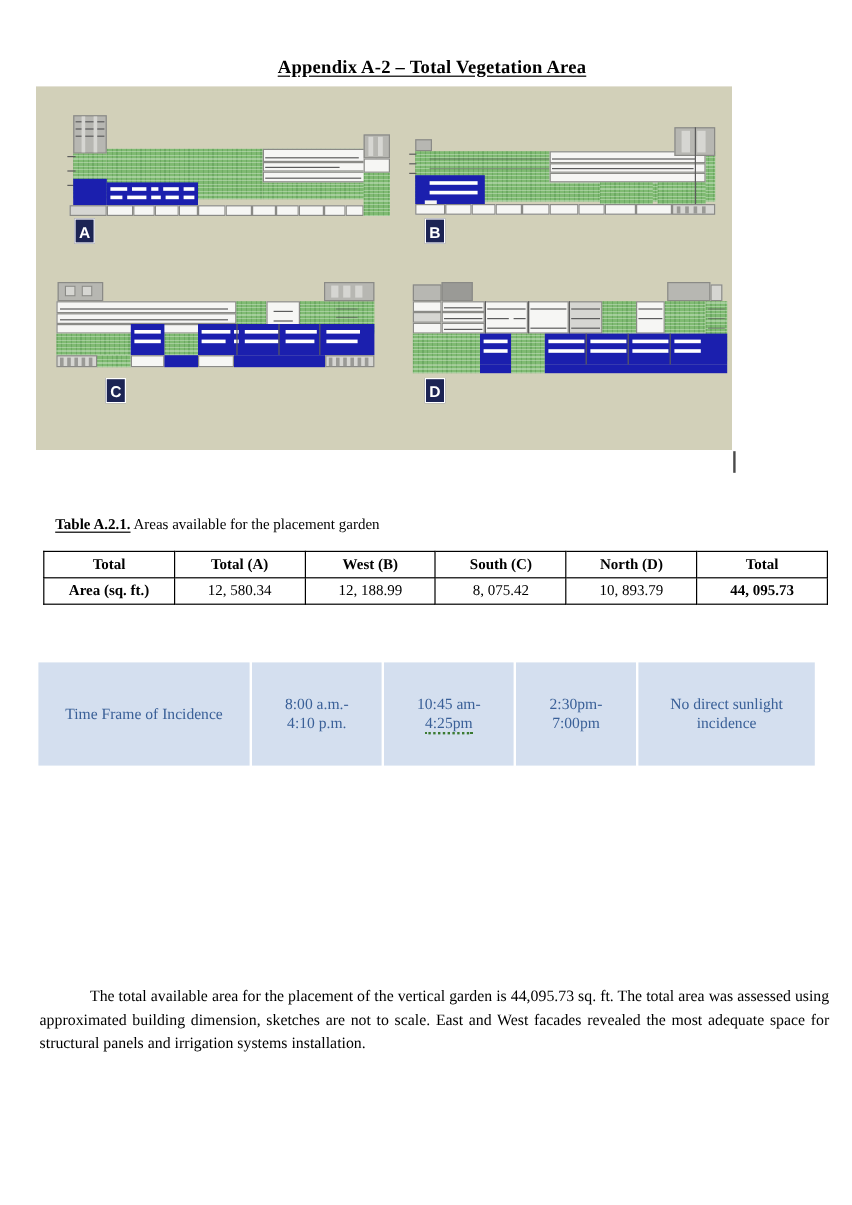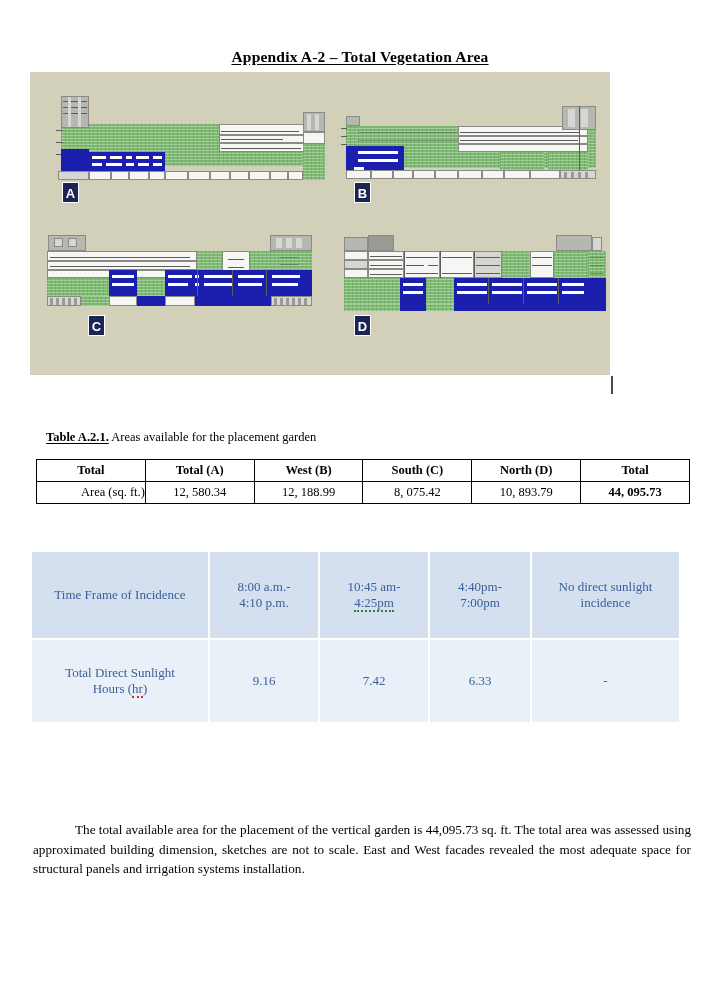--- a/index.html
+++ b/index.html
@@ -113,21 +113,21 @@
     table-layout: fixed;
   }
   .tbl1 td {
     border: 1px solid #000;
     text-align: center;
     padding: 2px 0 2px;
     height: 17px;
     line-height: 15px;
   }
   .tbl1 tr:first-child td { font-weight: bold; }
-  .tbl1 td.lbl { font-weight: normal; text-align: right; }
+  .tbl1 td.lbl { font-weight: bold; }
   .tbl1 td.tot { font-weight: bold; }
 
   
   .tbl2 {
     position: absolute;
     left: 30px; top: 550px;
     width: 645px;
     border-collapse: separate;
     border-spacing: 2px;
     font-size: 13px;
@@ -482,36 +482,26 @@
       <td>Time Frame of Incidence</td>
       <td>
         <span>8:00 a.m.-</span><br>
         <span>4:10 p.m.</span>
       </td>
       <td>
         <span>10:45 am-</span><br>
         <span class="squiggle-green">4:25pm</span>
       </td>
       <td>
-        <span>4:40pm-</span><br>
+        <span>2:30pm-</span><br>
         <span>7:00pm</span>
       </td>
       <td>
         <span>No direct sunlight</span><br>
         <span>incidence</span>
       </td>
     </tr>
-    <tr class="r3">
-      <td>
-        <span>Total Direct Sunlight</span><br>
-        <span>Hours (</span><span class="squiggle-red">hr</span><span>)</span>
-      </td>
-      <td>9.16</td>
-      <td>7.42</td>
-      <td>6.33</td>
-      <td>-</td>
-    </tr>
   </tbody>
     </table>
 
   <div class="para">The total available area for the placement of the vertical garden is 44,095.73 sq. ft. The total area was assessed using approximated building dimension, sketches are not to scale. East and West facades revealed the most adequate space for structural panels and irrigation systems installation.</div>
 
 </div>
 
 </body></html>

